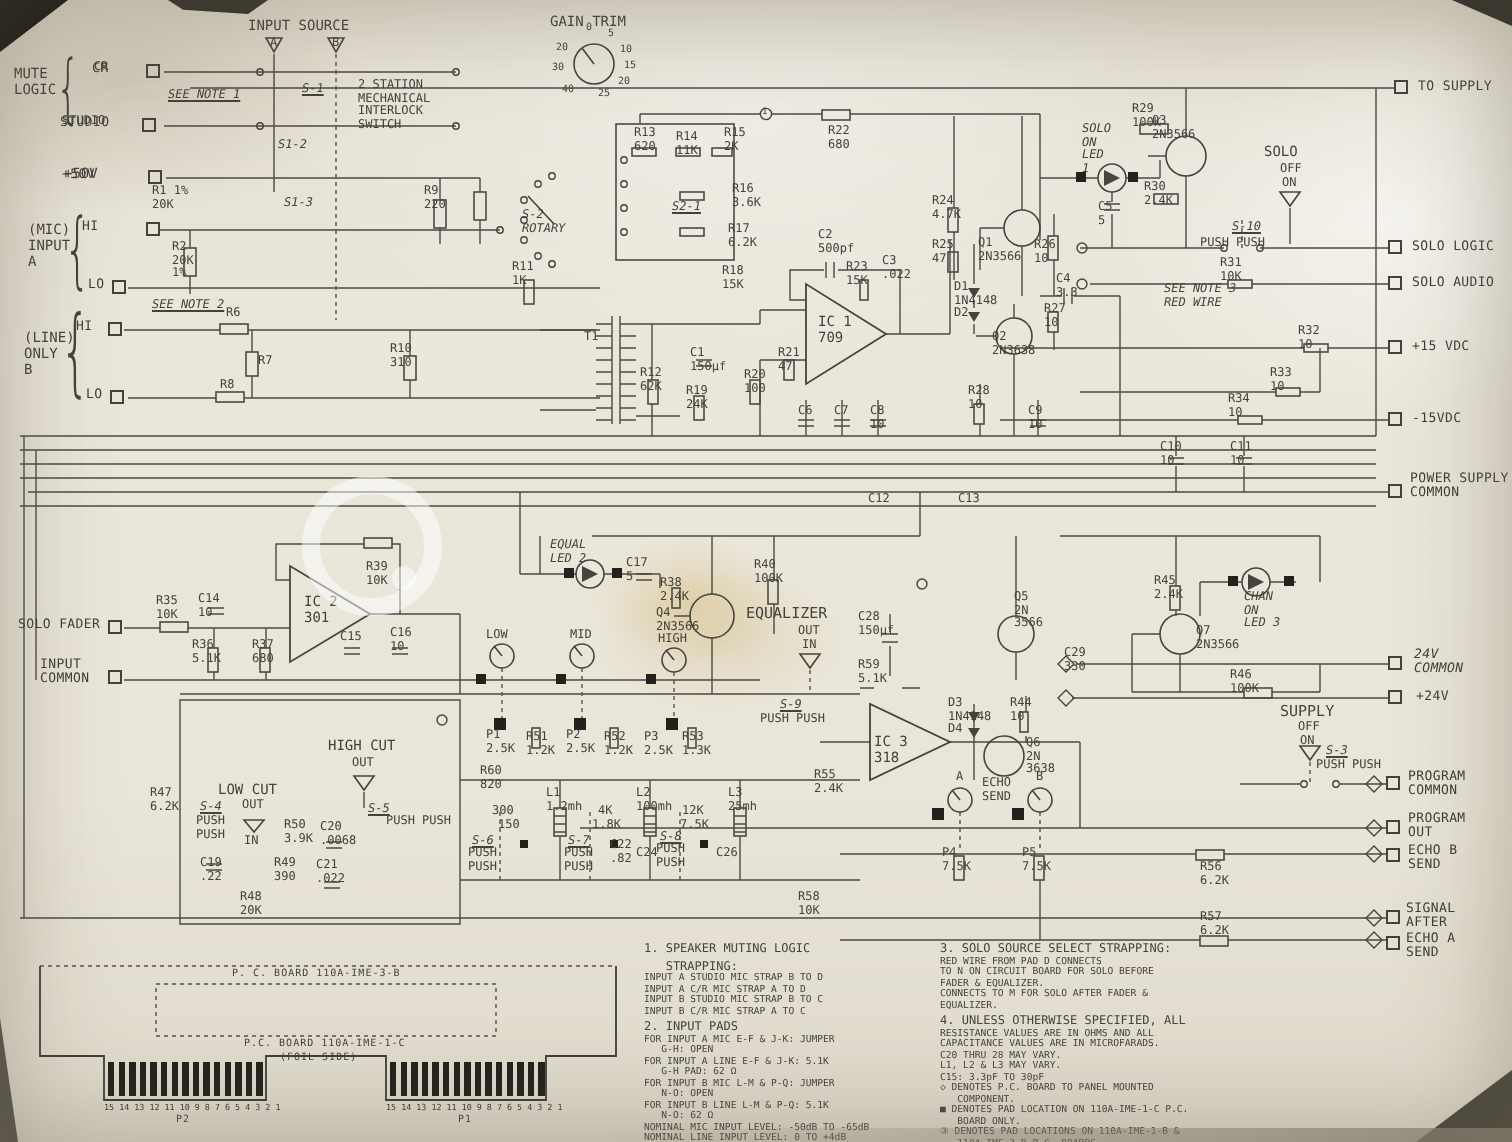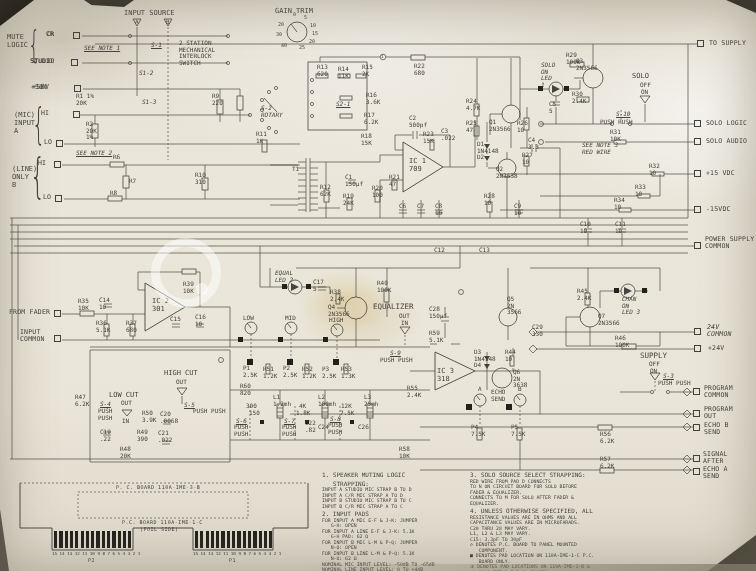--- a/index.html
+++ b/index.html
@@ -547,21 +547,21 @@
       <span class="tlbl" style="left: 31px; top: 84px;">+50V</span>
       <div class="tbox" style="left: 73px; top: 111px;"></div>
       <span class="tlbl" style="left: 41px; top: 110px;">HI</span>
       <div class="tbox" style="left: 56px; top: 140px;"></div>
       <span class="tlbl" style="left: 44px; top: 139px;">LO</span>
       <div class="tbox" style="left: 54px; top: 161px;"></div>
       <span class="tlbl" style="left: 38px; top: 160px;">HI</span>
       <div class="tbox" style="left: 55px; top: 195px;"></div>
       <span class="tlbl" style="left: 43px; top: 194px;">LO</span>
       <div class="tbox" style="left: 54px; top: 310px;"></div>
-      <span class="tlbl" style="left: 9px; top: 309px;">FROM FADER</span>
+      <span class="tlbl" style="left: 9px; top: 309px;">SOLO FADER</span>
       <div class="tbox" style="left: 54px; top: 335px;"></div>
       <span class="tlbl" style="left: 20px; top: 329px;">INPUT
 COMMON</span>
       <div class="tbox" style="left: 697px; top: 40px;"></div>
       <span class="tlbl" style="left: 709px; top: 40px;">TO SUPPLY</span>
       <div class="tbox" style="left: 694px; top: 120px;"></div>
       <span class="tlbl" style="left: 706px; top: 120px;">SOLO LOGIC</span>
       <div class="tbox" style="left: 694px; top: 138px;"></div>
       <span class="tlbl" style="left: 706px; top: 138px;">SOLO AUDIO</span>
       <div class="tbox" style="left: 694px; top: 170px;"></div>

